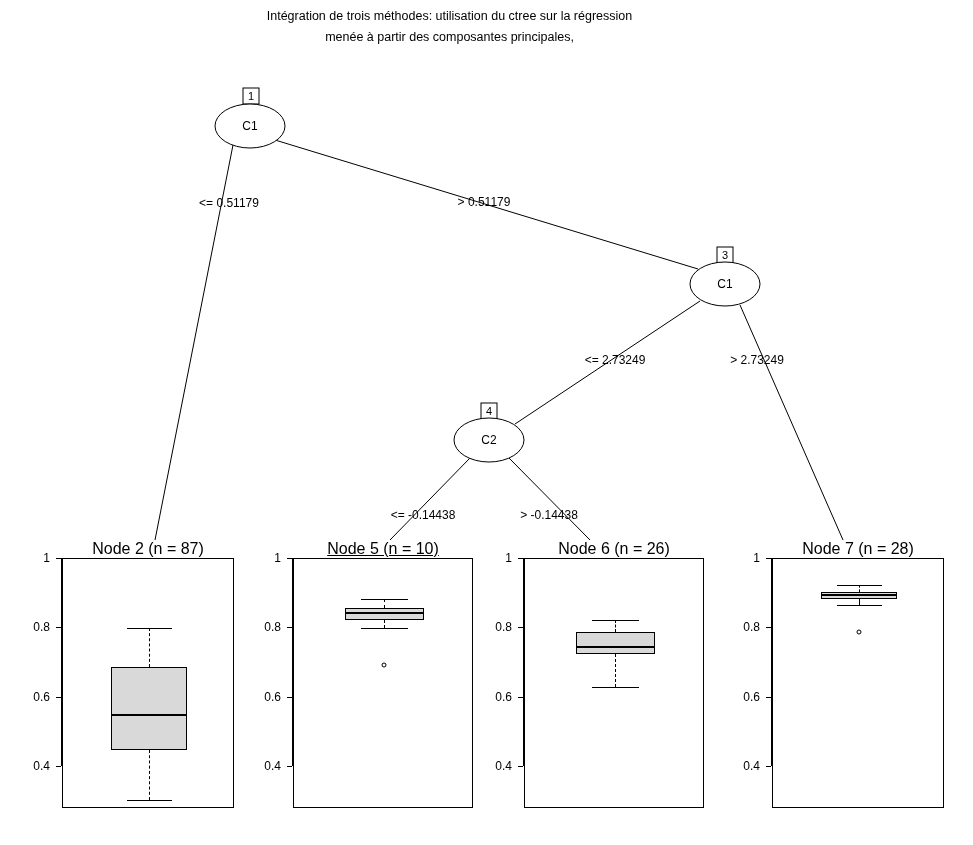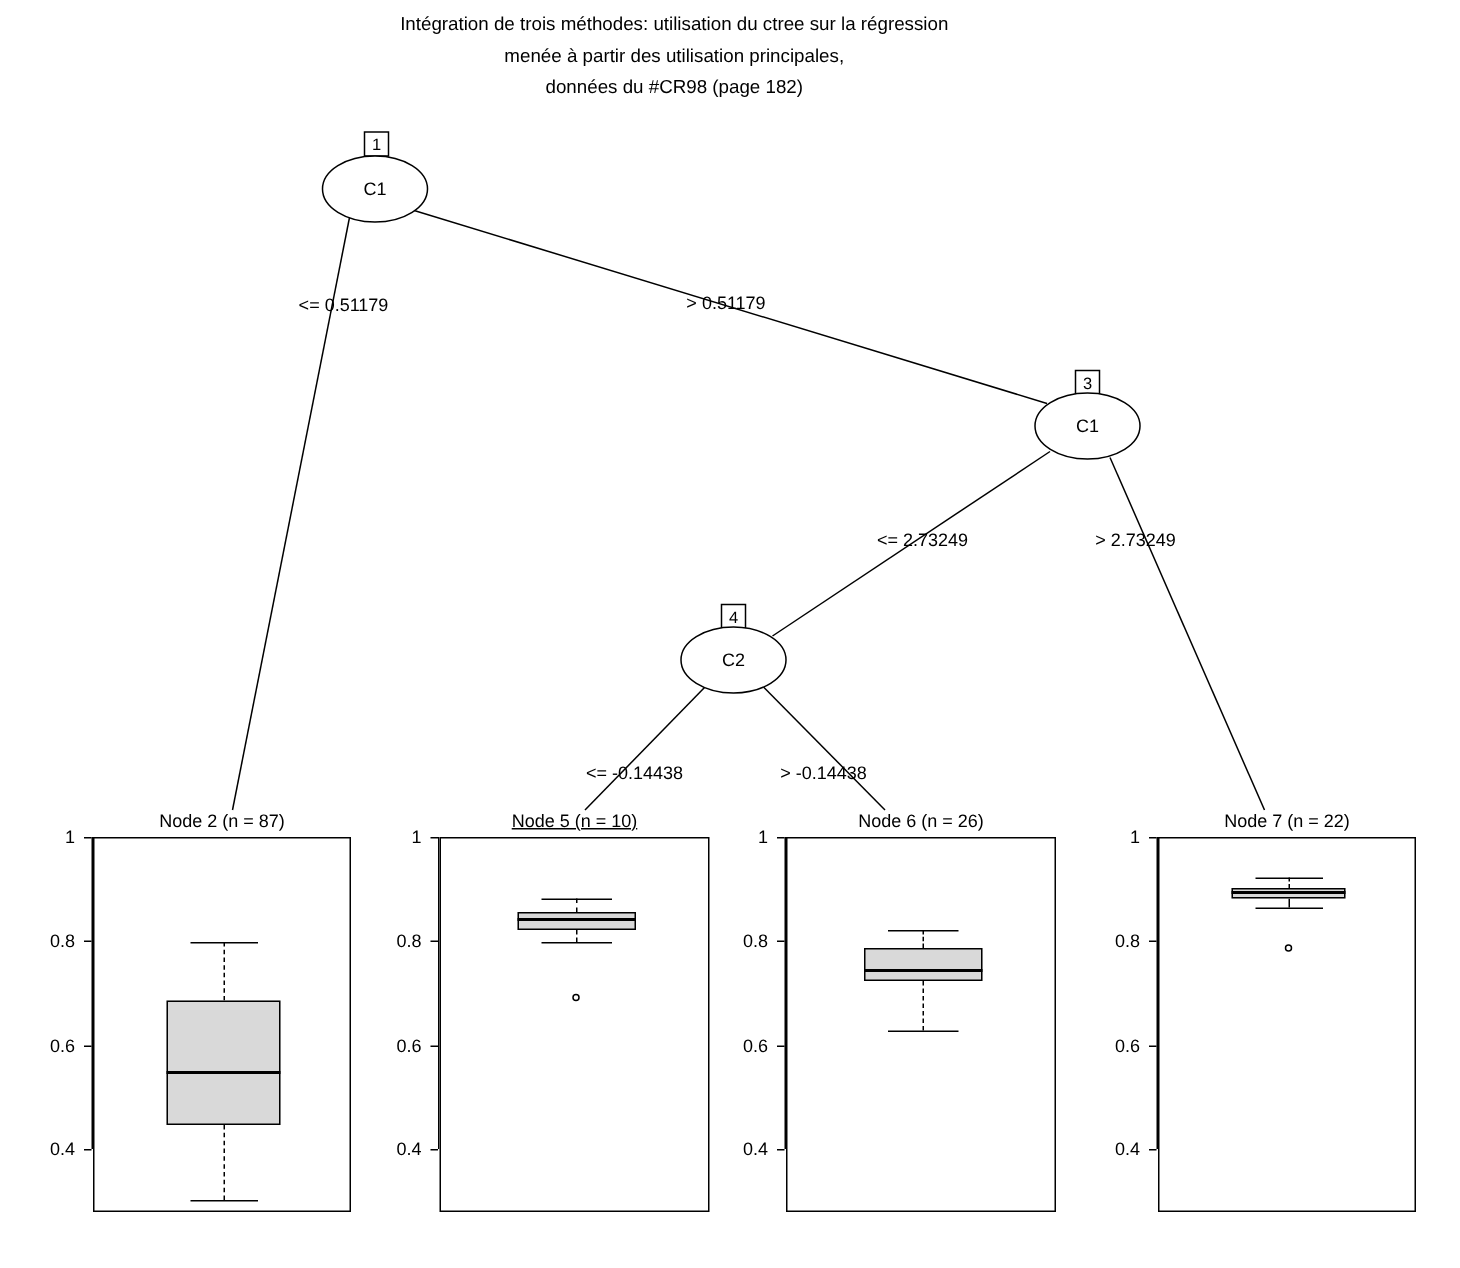--- a/index.html
+++ b/index.html
@@ -64,21 +64,21 @@
   
   .panel {
     position: absolute;
     top: 540px;
   }
   .panel-title {
     position: absolute;
     top: 0px;
     width: 100%;
     text-align: center;
-    font-size: 12px;
+    font-size: 16px;
     white-space: nowrap;
   }
   .plot-frame {
     position: absolute;
     top: 18px;
     border: 1px solid #000;
     background: #fff;
     box-sizing: border-box;
   }
   .axis {
@@ -135,22 +135,21 @@
     transform: translate(-50%, -50%);
   }
 </style>
 </head>
 <body>
 
 <div id="root">
 
   <div class="title">
     <div>Intégration de trois méthodes: utilisation du ctree sur la régression</div>
-    <div>menée à partir des utilisation principales,</div>
-    <div>données du #CR98 (page 182)</div>
+    <div>menée à partir des composantes principales,</div>
   </div>
 
   <svg id="tree-svg" viewBox="0 0 973 845">
     <g>
       <line class="edge-line" x1="233" y1="145" x2="155" y2="540"></line>
       <line class="edge-line" x1="275" y1="140" x2="698" y2="269"></line>
       <line class="edge-line" x1="700" y1="301" x2="515" y2="424"></line>
       <line class="edge-line" x1="740" y1="305" x2="843" y2="540"></line>
       <line class="edge-line" x1="470" y1="458" x2="390" y2="540"></line>
       <line class="edge-line" x1="509" y1="458" x2="590" y2="540"></line>
@@ -249,21 +248,21 @@
         <div class="plot-frame" style="left: 48px; width: 180px; height: 250px;">
           <div class="bx-whisker-v" style="left: 90px; top: 60.7639px; height: 12.1528px;"></div>
           <div class="bx-whisker-v" style="left: 90px; top: 95.4861px; height: 32.9861px;"></div>
           <div class="bx-cap" style="left: 66.5px; top: 60.7639px; width: 47px;"></div>
           <div class="bx-cap" style="left: 66.5px; top: 128.472px; width: 47px;"></div>
           <div class="bx-box" style="left: 50.5px; top: 72.9167px; width: 79px; height: 22.5694px;"></div>
           <div class="bx-median" style="left: 50.5px; top: 86.5px; width: 79px;"></div>
         </div>
       </div>
       <div class="panel" style="left: 724px; width: 220px;">
-        <div class="panel-title" style="left: 48px; width: 172px;">Node 7 (n = 22)</div>
+        <div class="panel-title" style="left: 48px; width: 172px;">Node 7 (n = 28)</div>
         <div class="axis" style="left: 0px; width: 48px; height: 250px;">
           <div class="axis-line" style="left: 47px; top: 0px; height: 208.333px;"></div>
           <div class="tick-label" style="top: 208.333px; left: 0px; width: 36px;">0.4</div>
           <div class="tick-mark" style="top: 208.333px; left: 42px;"></div>
           <div class="tick-label" style="top: 138.889px; left: 0px; width: 36px;">0.6</div>
           <div class="tick-mark" style="top: 138.889px; left: 42px;"></div>
           <div class="tick-label" style="top: 69.4444px; left: 0px; width: 36px;">0.8</div>
           <div class="tick-mark" style="top: 69.4444px; left: 42px;"></div>
           <div class="tick-label" style="top: 0px; left: 0px; width: 36px;">1</div>
           <div class="tick-mark" style="top: 0px; left: 42px;"></div>

